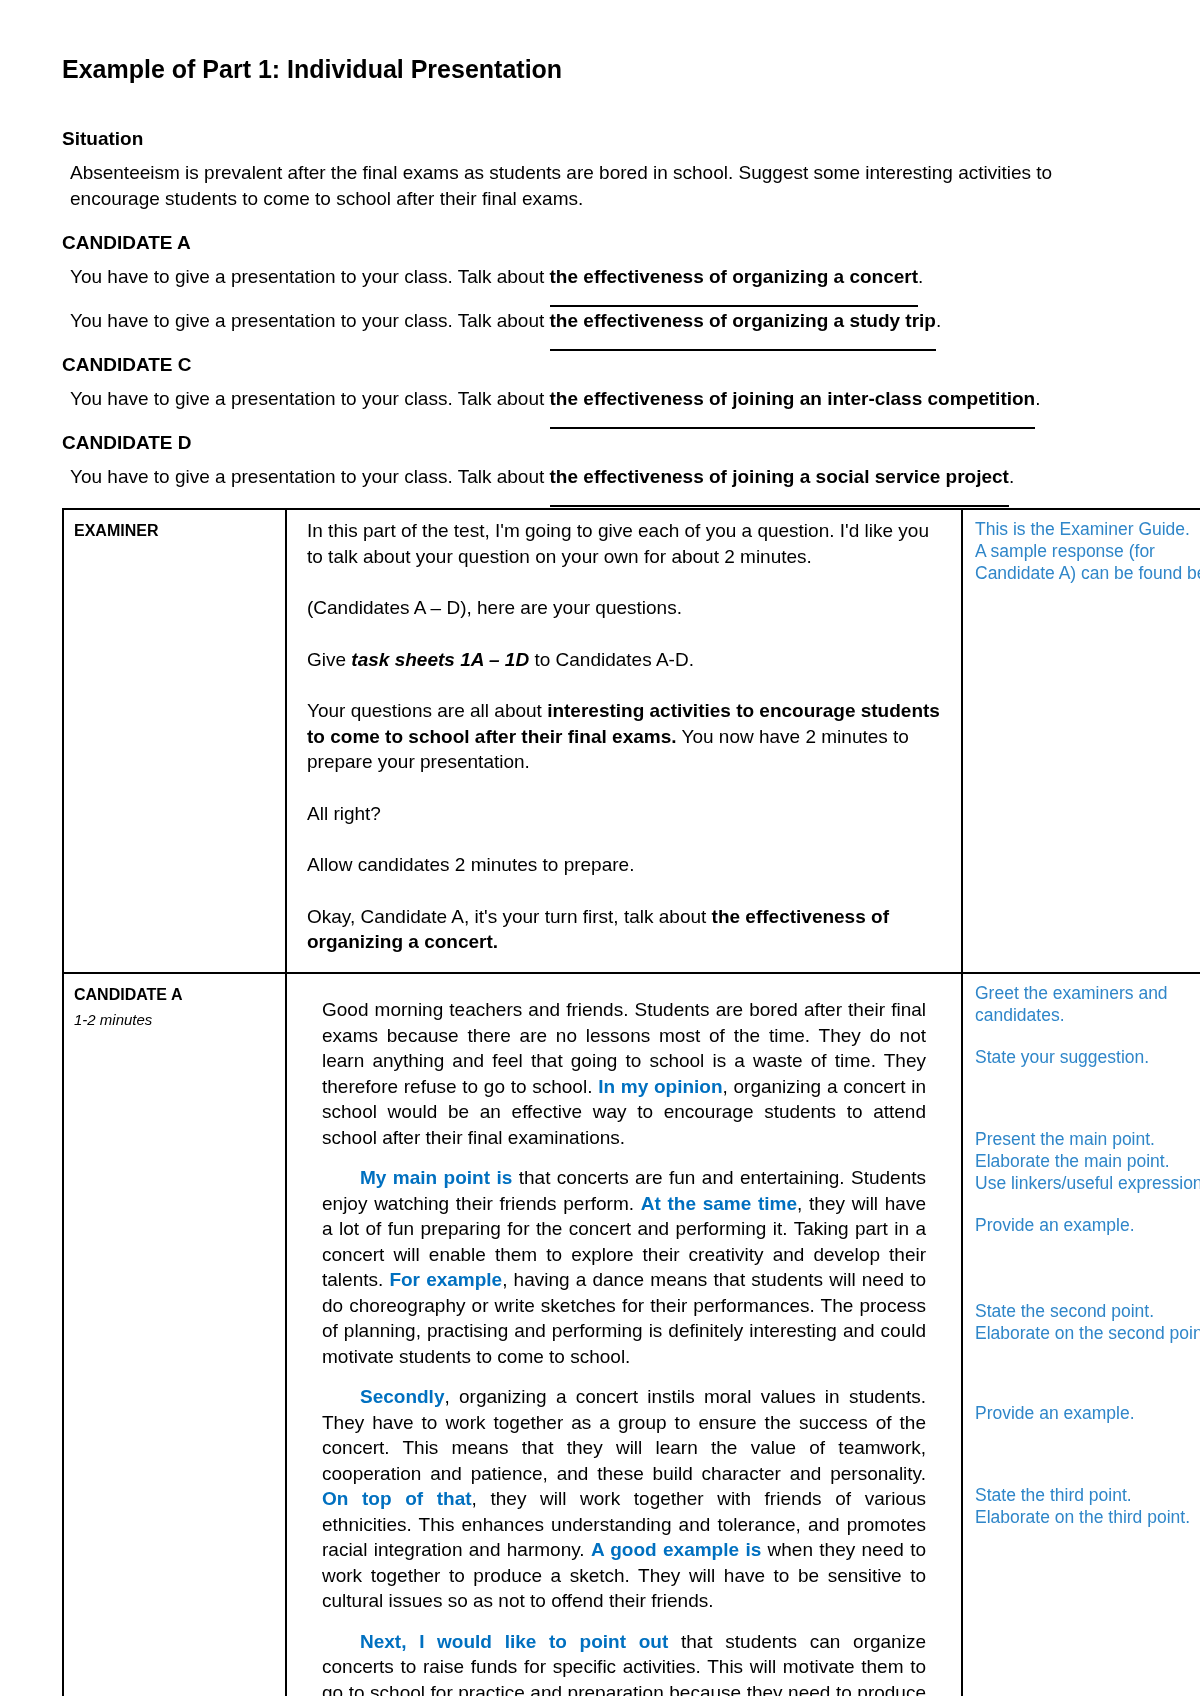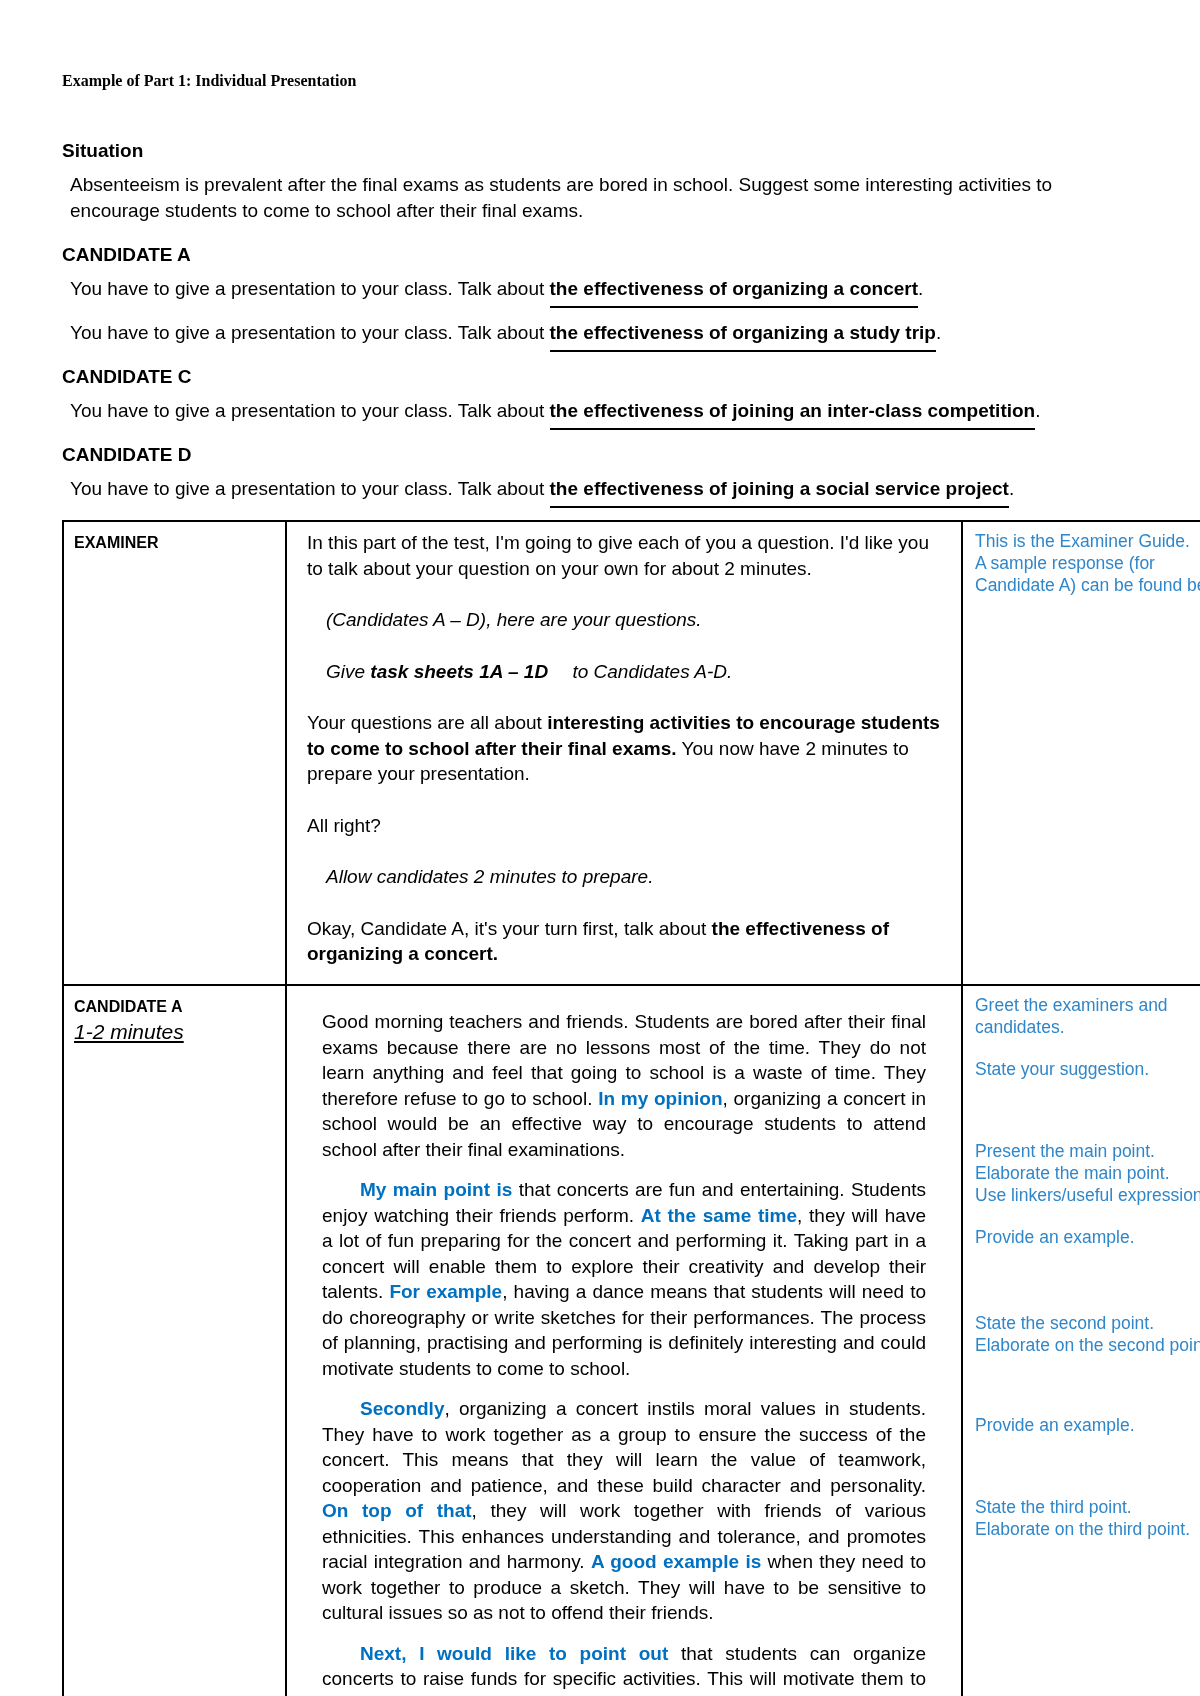--- a/index.html
+++ b/index.html
@@ -6,40 +6,40 @@
     --inline-blue:#0070C0;
     --ann-blue:#2F86C9;
     --ink:#000000;
   }
   html,body{margin:0;padding:0;}
   body{
     width:1200px;height:1696px;background:#ffffff;overflow:hidden;
     font-family:"Liberation Sans","DejaVu Sans",sans-serif;color:var(--ink);
   }
   .page{padding:56px 40px 0 62px;}
-  .title{font-size:16px;font-weight:bold;margin:12px 0 44px 0;line-height:26px;font-family:Liberation Serif, serif;}
+  .title{font-size:25px;font-weight:bold;margin:0 0 44px 0;line-height:26px;}
   .sec{width:1040px;font-size:19px;line-height:26px;margin:0 0 18px 0;}
   .sec .h{font-weight:bold;}
   .sec p{margin:8px;}
   .seg-b{font-weight:bold;}
-  .seg-i{font-style:italic;margin-left:19px;}
+  .seg-i{}
   .seg-bi{font-weight:bold;font-style:italic;}
   .seg-bb{font-weight:bold;color:var(--inline-blue);}
-  .seg-bu{font-weight:bold;border-bottom:2.5px solid var(--ink);padding-bottom:7px;}
+  .seg-bu{font-weight:bold;border-bottom:2.5px solid var(--ink);padding-bottom:18px;}
   table.guide{
     border-collapse:collapse;margin-top:16px;width:1098px;table-layout:fixed;
   }
   table.guide td{border:2.4px solid var(--ink);vertical-align:top;}
   td.c1{width:201px;padding:8px 10px;}
   td.c2{width:634px;padding:8px 20px;}
   td.c3{width:263px;padding:8px 12px;}
   tr.r-examiner{height:464px;}
   tr.r-candidate{height:620px;}
   .rowlabel{font-size:16px;font-weight:bold;line-height:25px;}
-  .sublabel{font-size:21px;font-style:italic;line-height:25px;text-decoration:underline;}
+  .sublabel{font-size:15px;font-style:italic;line-height:25px;}
   .c2 p.para{margin:15px;font-size:19px;line-height:25.5px;}
   #examiner-paras p.para{margin:0 0 26px 0;}
   #examiner-paras p.para:last-child{margin-bottom:0;}
   #candidate-paras p.para{text-align:justify;}
   #candidate-paras p.para.indent{text-indent:38px;}
   .c3 .ann{font-size:17.5px;line-height:22px;color:var(--ann-blue);margin:0;}
   .c3 .ann div{margin:0;}
   #candidate-annotations .ann:nth-of-type(2){margin-top:20px;}
   #candidate-annotations .ann:nth-of-type(3){margin-top:60px;}
   #candidate-annotations .ann:nth-of-type(4){margin-top:20px;}

